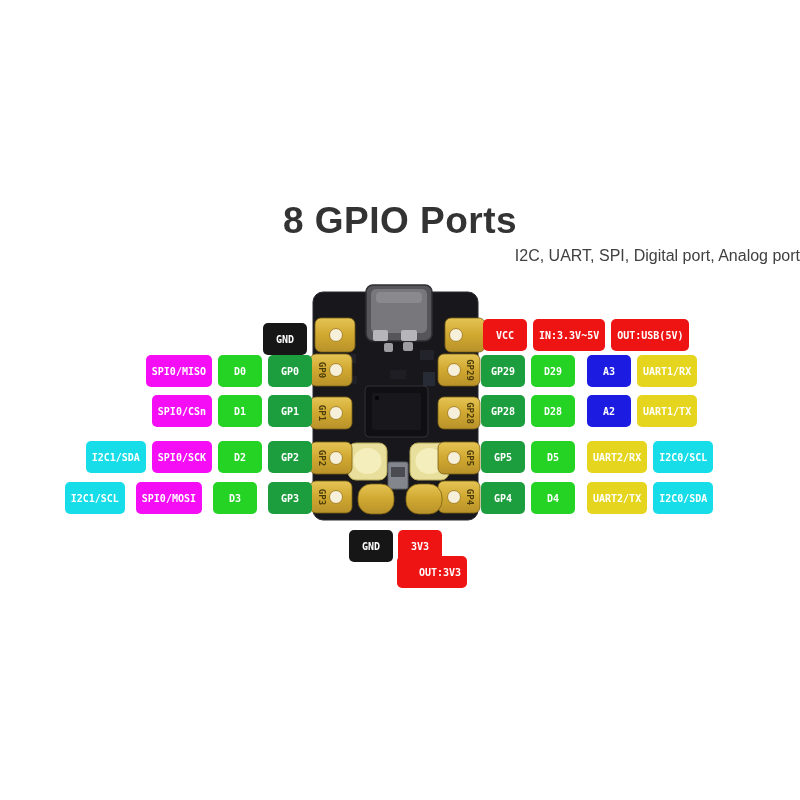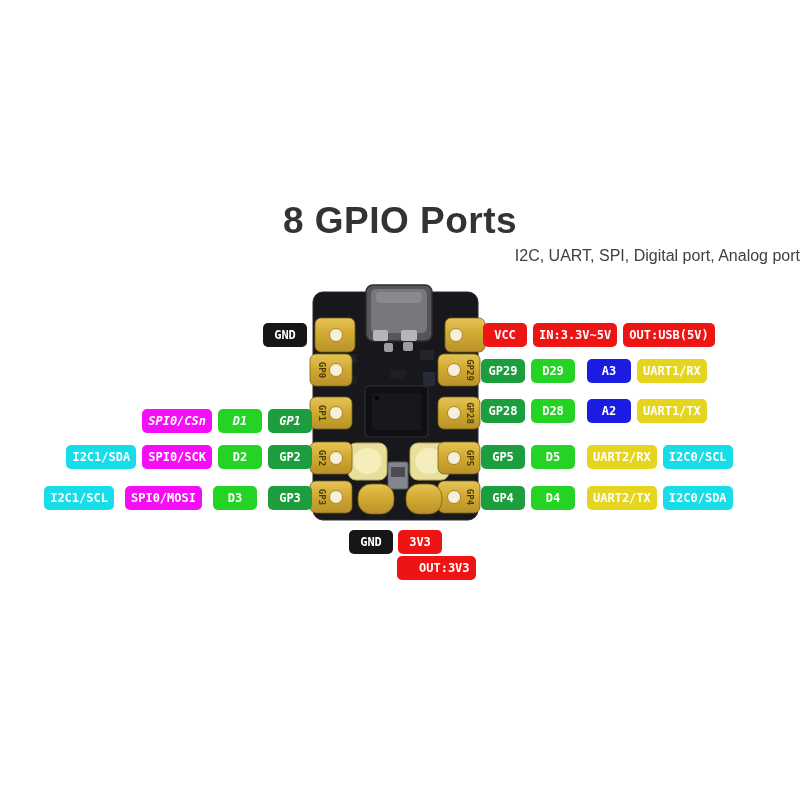--- a/index.html
+++ b/index.html
@@ -10,22 +10,22 @@
   .title{position:absolute;left:0;right:0;top:200px;text-align:center;
          font-size:37px;font-weight:bold;letter-spacing:.5px;color:var(--c-title);}
   .subtitle{position:absolute;left:0;right:0;top:247px;text-align:right;
             font-size:16px;color:var(--c-subtitle);}
 
   .row{position:absolute;display:flex;gap:6px;align-items:center;height:24px;}
   .row.left{right:488px;justify-content:flex-end;}
   .row.right{left:481px;}
 
   .chip{display:inline-flex;align-items:center;justify-content:center;
-        height:24px;padding:0 6px;border-radius:5px;box-sizing:border-box;
-        font-family:"DejaVu Sans Mono",monospace;font-weight:bold;font-size:12px;
+        height:32px;padding:0 6px;border-radius:5px;box-sizing:border-box;
+        font-family:"DejaVu Sans Mono",monospace;font-weight:bold;font-size:10px;
         color:#fff;white-space:nowrap;}
   .w44{min-width:44px;}
   .ml6{margin-left:6px;}
   .bg-black{background:var(--c-black);}
   .bg-red{background:var(--c-red);}
   .bg-magenta{background:var(--c-magenta);}
   .bg-green{background:var(--c-green);}
   .bg-dgreen{background:var(--c-dgreen);}
   .bg-cyan{background:var(--c-cyan);}
   .bg-blue{background:var(--c-blue);}
@@ -145,21 +145,26 @@
     </g>
   </svg>
 
   <span class="chip bg-black w44 abs" style="left:263px;top:323px;">GND</span>
   <div class="row right" style="left:483px;top:323px;">
     <span class="chip bg-red w44">VCC</span>
     <span class="chip bg-red">IN:3.3V~5V</span>
     <span class="chip bg-red">OUT:USB(5V)</span>
   </div>
 
-  <div class="row left" style="top:409px;font-style:italic;">
+  <div class="row left" style="top:359px;">
+    <span class="chip bg-magenta">SPI0/MISO</span>
+    <span class="chip bg-green w44">D0</span>
+    <span class="chip bg-dgreen w44">GP0</span>
+  </div>
+  <div class="row left" style="top:399px;">
     <span class="chip bg-magenta">SPI0/CSn</span>
     <span class="chip bg-green w44">D1</span>
     <span class="chip bg-dgreen w44">GP1</span>
   </div>
   <div class="row left" style="top:445px;justify-content:center;">
     <span class="chip bg-cyan">I2C1/SDA</span>
     <span class="chip bg-magenta">SPI0/SCK</span>
     <span class="chip bg-green w44">D2</span>
     <span class="chip bg-dgreen w44">GP2</span>
   </div>

